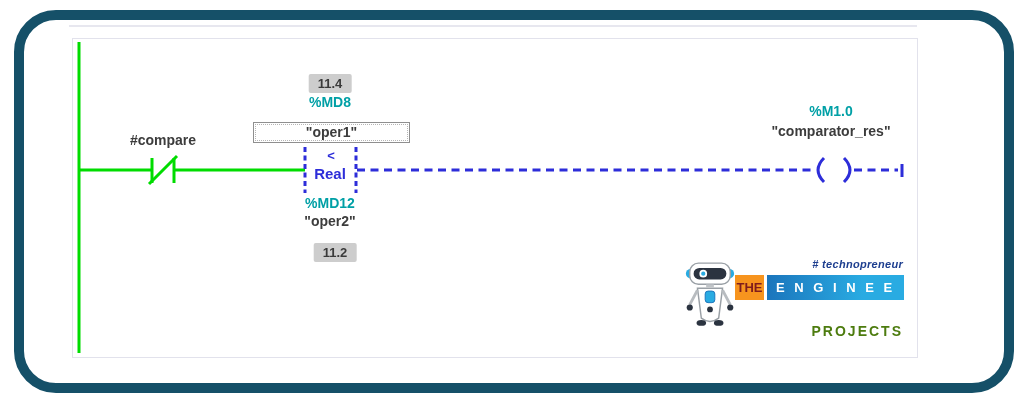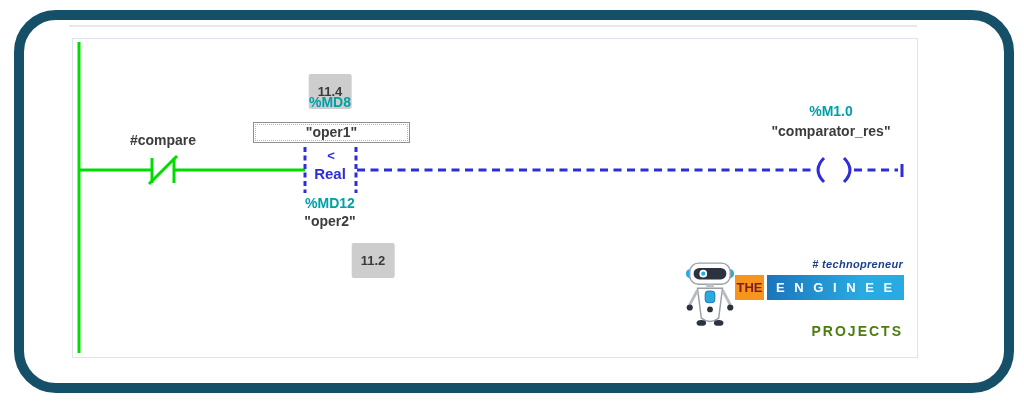--- a/index.html
+++ b/index.html
@@ -24,21 +24,21 @@
 
   
   .lbl { position: absolute; transform: translateX(-50%); white-space: nowrap;
     font-weight: 700; line-height: 1.1; }
   .t-dark  { color: #3c3c3c; font-size: 14px; }
   .t-teal  { color: #00a0a6; font-size: 14px; }
   .t-blue  { color: #2d2dd9; font-size: 14px; }
 
   .monitor-box { position: absolute; transform: translateX(-50%);
     background: #cdcdcd; color: #3a3a3a; font-weight: 700; font-size: 13px;
-    padding: 10px 9px; border-radius: 2px; }
+    padding: 2px 9px; border-radius: 2px; }
 
   .operand-box { position: absolute; left: 253px; top: 122px; width: 157px; height: 21px;
     border: 1px solid #8f8f8f; outline: 1px dotted #b5b5b5; outline-offset: -3px;
     background: #ffffff; color: #3c3c3c; font-weight: 700; font-size: 14px;
     text-align: center; line-height: 19px; }
 
   
   .logo { position: absolute; left: 683px; top: 257px; width: 222px; height: 70px; }
   .logo .tagline { position: absolute; right: 2px; top: 1px; color: #1d3e8f;
     font-weight: 700; font-style: italic; font-size: 11px; letter-spacing: 0.3px; }
@@ -96,21 +96,21 @@
 
   <div class="monitor-box" style="left:330px; top:74px;">11.4</div>
   <div class="lbl t-teal" style="left:330px; top:95px;">%MD8</div>
   <div class="operand-box">"oper1"</div>
 
   <div class="lbl t-blue" style="left:331px; top:149px; font-size:13px;">&lt;</div>
   <div class="lbl t-blue" style="left:330px; top:166px; font-size:15px;text-align:right;">Real</div>
 
   <div class="lbl t-teal" style="left:330px; top:196px;text-align:center;">%MD12</div>
   <div class="lbl t-dark" style="left:330px; top:214px;">"oper2"</div>
-  <div class="monitor-box" style="left:335px; top:243px;margin-left:38px;">11.2</div>
+  <div class="monitor-box" style="left:335px; top:243px;">11.2</div>
 
   <div class="lbl t-teal" style="left:831px; top:104px;">%M1.0</div>
   <div class="lbl t-dark" style="left:831px; top:124px;">"comparator_res"</div>
 
   <div class="logo">
     <div class="tagline"># technopreneur</div>
     <svg class="robot" width="54" height="68" viewBox="0 0 56 70">
       <circle cx="8" cy="15" r="5" fill="#29abe2"></circle>
       <circle cx="48" cy="15" r="5" fill="#29abe2"></circle>
       <rect x="7" y="4" width="42" height="22" rx="9" fill="#ffffff" stroke="#9aa0a6" stroke-width="1.5"></rect>

